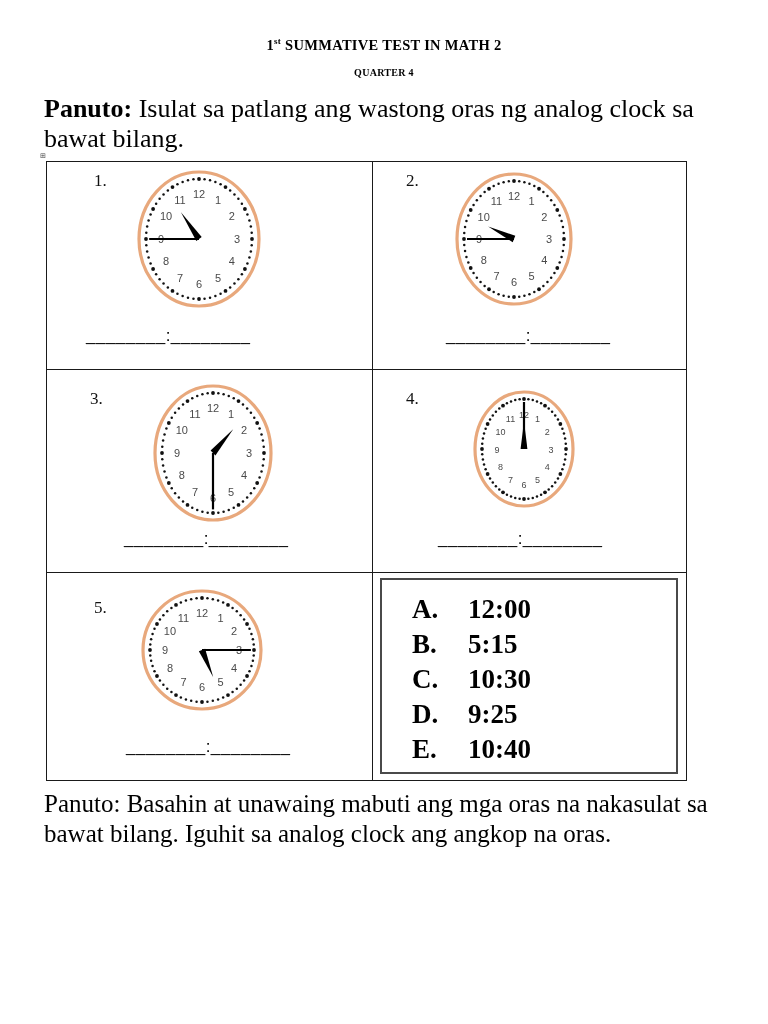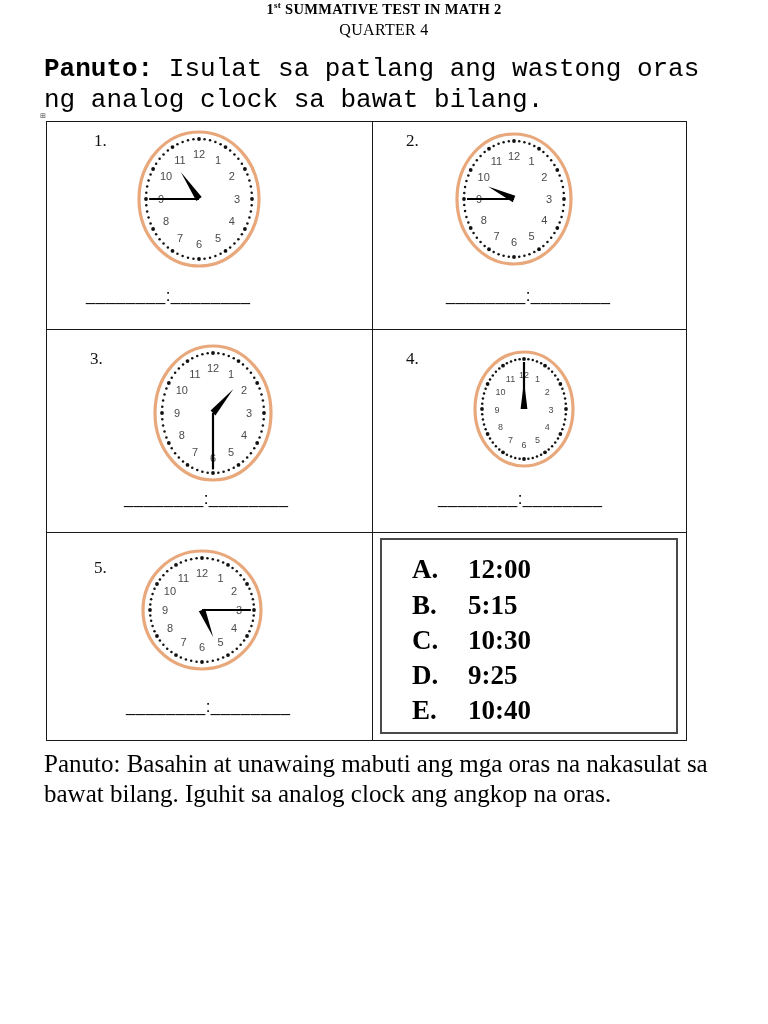--- a/index.html
+++ b/index.html
@@ -9,42 +9,42 @@
     font-family:"Liberation Serif", serif;
     color:#000;
     overflow:hidden;
     position:relative;
   }
   .page{position:relative; width:768px; height:1024px;}
 
   
   .title-block{
     text-align:center;
+    padding-top:36px;
     line-height:1.25;
   }
   .title-line1{
     font-weight:bold;
     font-size:14.5px;
     letter-spacing:.3px;
   }
   .title-line1 sup{font-size:9px; vertical-align:super;}
   .title-line2{
-    font-weight:normal;
-    font-size:16px;
+    font-weight:bold;
+    font-size:10px;
     letter-spacing:.3px;
-    margin-top:2px;
+    margin-top:13px;
   }
 
   
   .instr-top{
     margin:14px 0 0 44px;
     width:672px;
     font-size:26px;
     line-height:1.18;
-    font-family:Liberation Mono, monospace;
   }
   .instr-top b{font-weight:bold;}
 
   .instr-bottom{
     margin:8px 0 16px 44px;
     width:672px;
     font-size:25px;
     line-height:1.2;
   }
 

